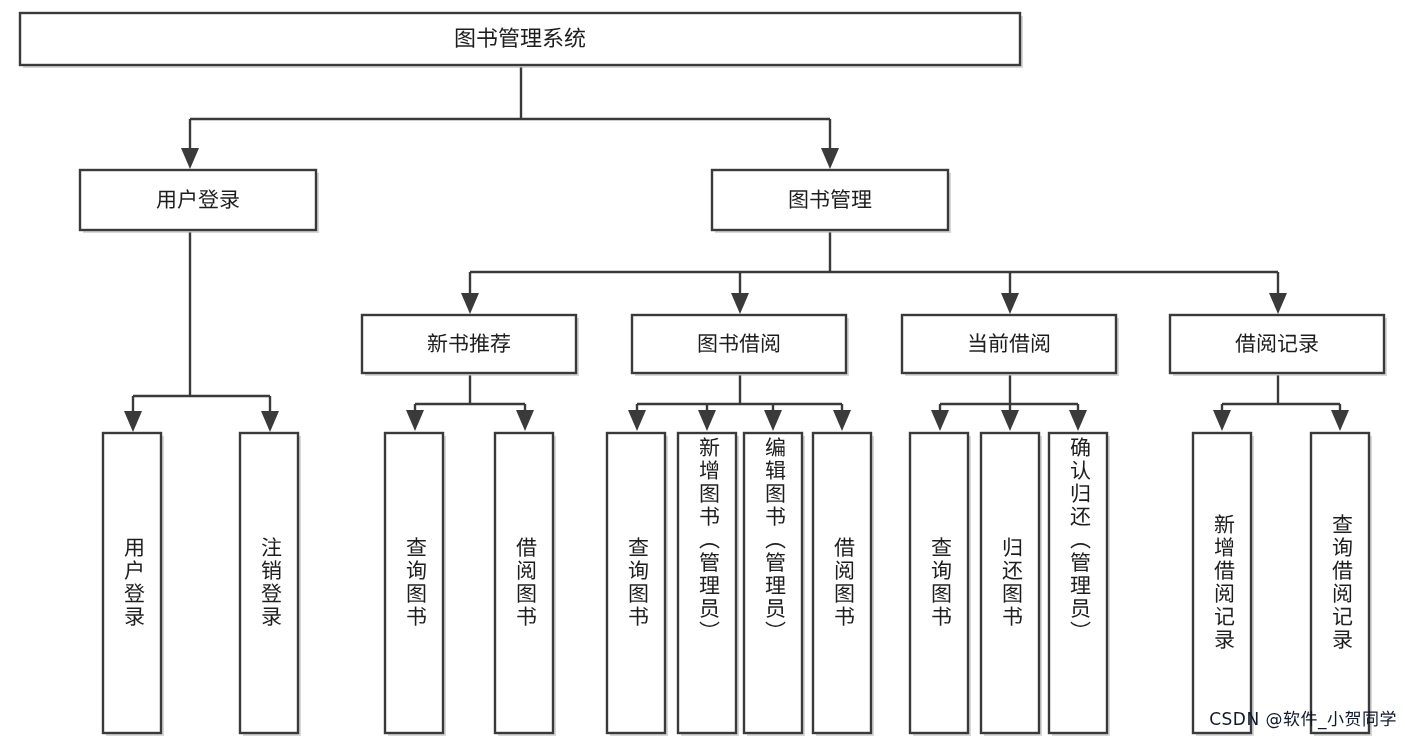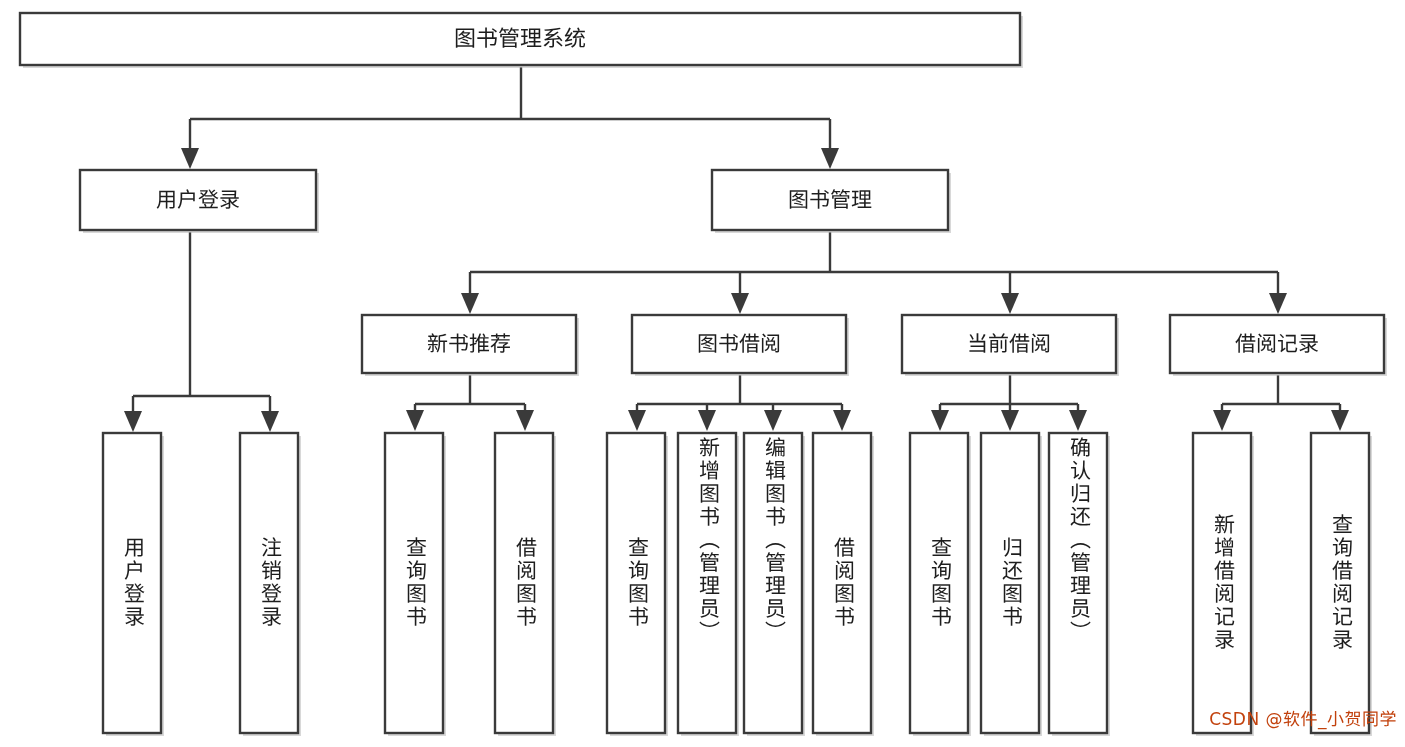--- a/index.html
+++ b/index.html
@@ -77,21 +77,21 @@
     letter-spacing: 2px;
     color: #1d1d1d;
     white-space: nowrap;
   }
   #watermark {
     position: absolute;
     right: 8px;
     bottom: 6px;
     font-family: "DejaVu Sans", "Liberation Sans", sans-serif;
     font-size: 17px;
-    color: #c2410c;
+    color: #0f172a;
     letter-spacing: 0.5px;
     user-select: none;
   }
 </style>
 </head>
 <body>
 
 <div id="diagram-root">
 
   <svg id="tree-svg" viewBox="0 0 1405 747">

